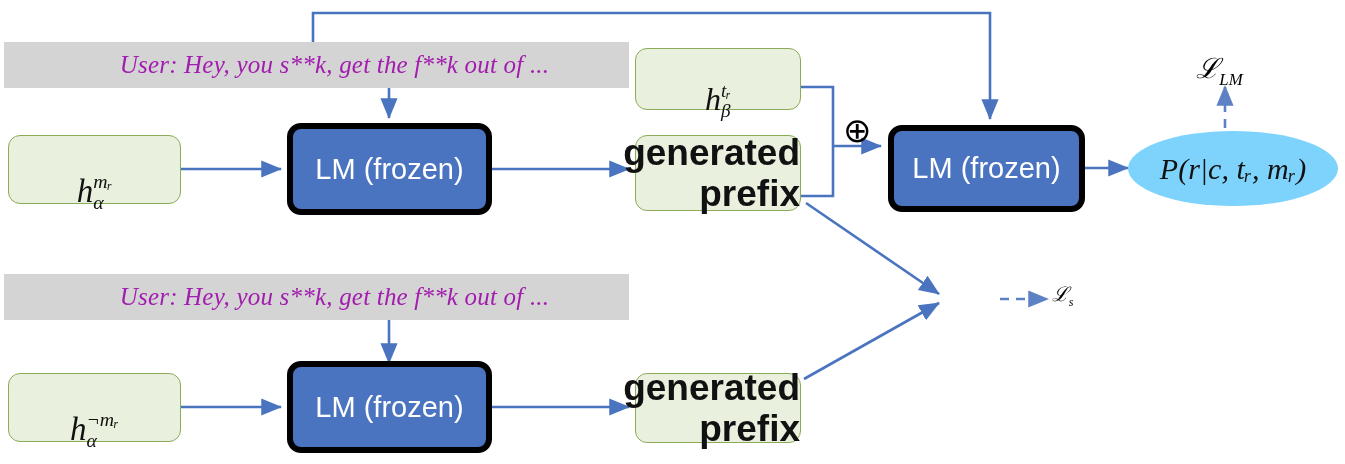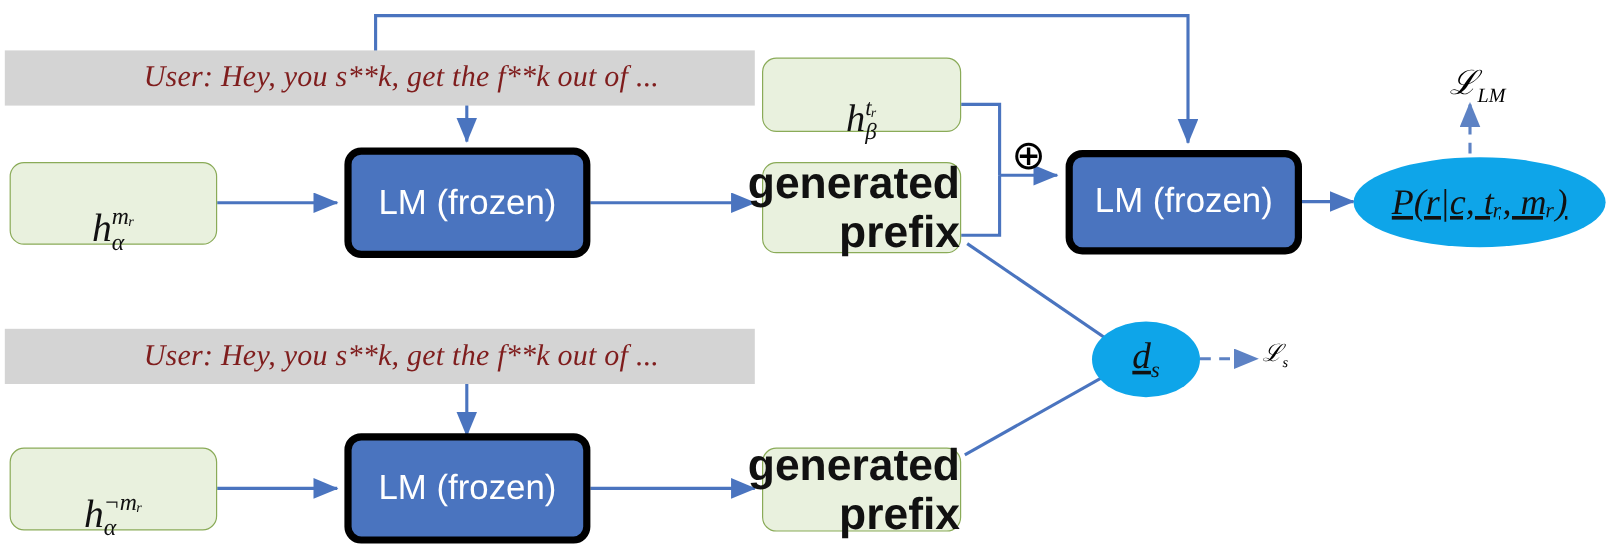--- a/index.html
+++ b/index.html
@@ -4,34 +4,34 @@
 <style>
   html,body{margin:0;padding:0;background:#ffffff;}
   body{width:1345px;height:464px;position:relative;overflow:hidden;
        font-family:"Liberation Sans",sans-serif;}
   #stage{position:absolute;left:0;top:0;width:1345px;height:464px;}
   #edges{position:absolute;left:0;top:0;width:1345px;height:464px;}
 
   .node{position:absolute;box-sizing:border-box;display:flex;
         align-items:center;justify-content:center;text-align:center;}
 
-  .gray-bar{background:#d4d4d4;color:#7f1d1d;
+  .gray-bar{background:#d4d4d4;color:#a21caf;
             font-family:"Liberation Serif",serif;font-style:italic;
             font-size:25px;letter-spacing:.2px;padding-left:36px;}
 
   .green-box{background:#e9f1de;border:1.6px solid #8aab58;border-radius:12px;
              color:#111;}
   .green-box.txt{font-size:37px;line-height:1.12;font-weight:700;align-items:flex-end;}
   .green-box.math{font-family:"Liberation Serif",serif;font-style:italic;}
 
   .blue-box{background:#4a74bf;border:6px solid #000000;border-radius:14px;
             color:#ffffff;font-size:29px;}
 
-  .ellipse{background:#0ea5e9;border-radius:50%;color:#111;
-           font-family:"Liberation Serif",serif;font-style:italic;text-decoration:underline;}
+  .ellipse{background:#7dd3fc;border-radius:50%;color:#111;
+           font-family:"Liberation Serif",serif;font-style:italic;}
 
   .loss{position:absolute;color:#000;font-family:"Liberation Serif",serif;
         font-style:italic;white-space:nowrap;}
 
   .plus{position:absolute;color:#000;line-height:1;}
 
   .m{font-family:"Liberation Serif",serif;font-style:italic;white-space:nowrap;}
   .sub{font-size:.60em;vertical-align:sub;font-style:italic;}
   .subsup{display:inline-block;vertical-align:-0.32em;font-size:.60em;
           line-height:1.02;text-align:left;margin-top:44px;}
@@ -103,27 +103,24 @@
     <span>generated</span>
     <span>prefix</span>
   </div>
 
   <div class="plus" style="left:843px;top:113px;font-size:34px;">⊕</div>
 
   <div class="node blue-box" style="left:888px;top:125px;width:197px;height:87px;">LM (frozen)</div>
 
   <div class="node ellipse" style="left:1128px;top:131px;width:210px;height:75px;font-size:30px;">P(r|c, tᵣ, mᵣ)</div>
 
-  <div class="loss" style="left:1196px;top:48px;font-size:28px;margin-left:12px;">
+  <div class="loss" style="left:1196px;top:48px;font-size:28px;">
     <span>ℒ</span><span class="sub">LM</span>
   </div>
 
-  <div class="node ellipse" style="left:910px;top:268px;width:90px;height:63px;font-size:31px;">
-    <span class="m"><span>d</span><span class="sub">s</span></span>
-  </div>
 
   <div class="loss" style="left:1052px;top:280px;font-size:20px;">
     <span>ℒ</span><span class="sub">s</span>
   </div>
 
   <div class="node gray-bar" style="left:4px;top:274px;width:625px;height:46px;">User: Hey, you s**k, get the f**k out of ...</div>
 
   <div class="node green-box math" style="left:8px;top:373px;width:173px;height:69px;font-size:33px;">
     <span class="m"><span>h</span><span class="subsup"><i>¬mᵣ</i><i>α</i></span></span>
   </div>

